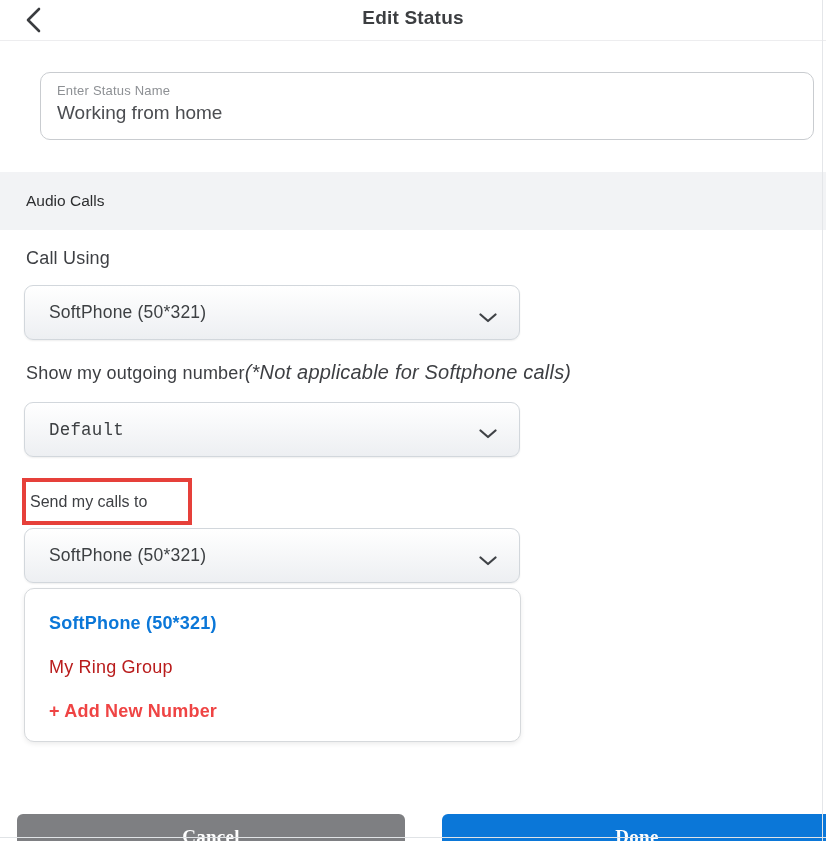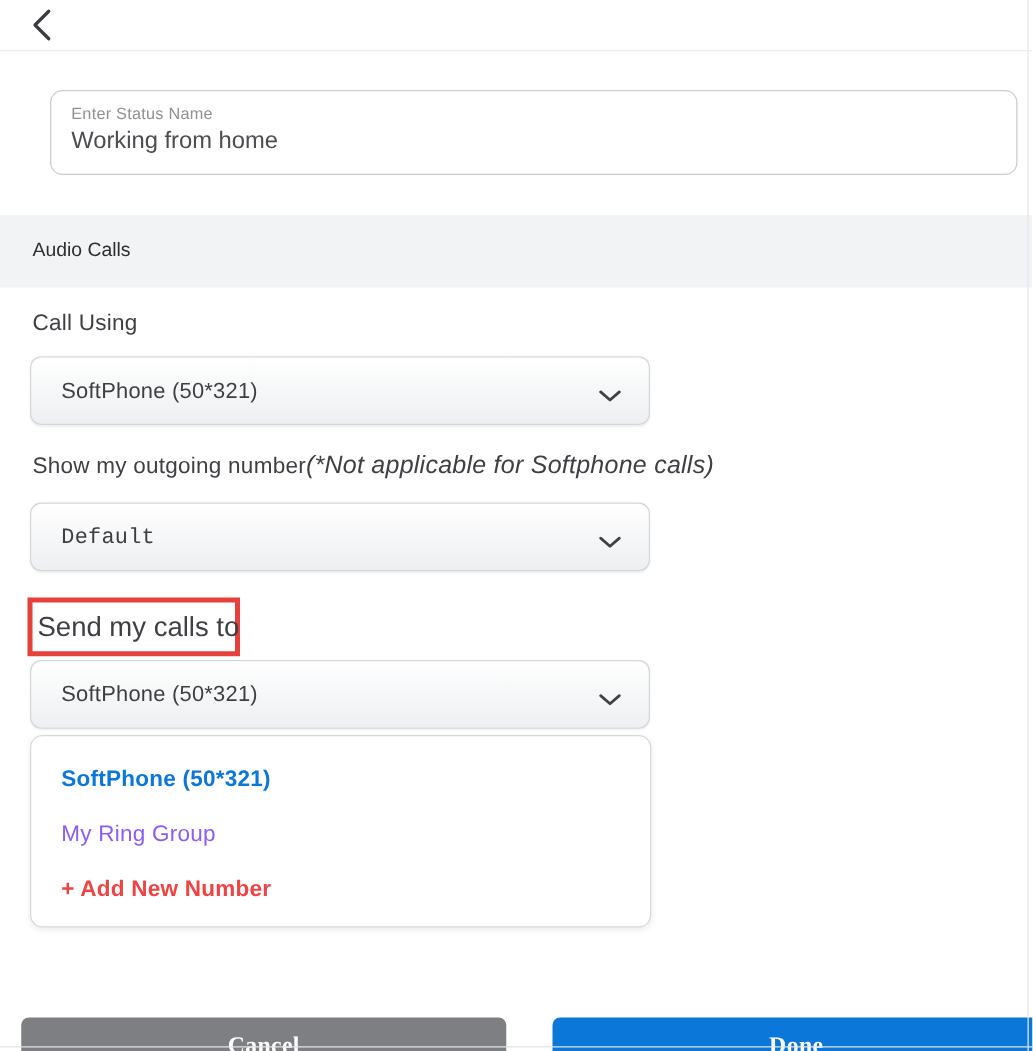--- a/index.html
+++ b/index.html
@@ -68,35 +68,35 @@
   }
   .dropdown .dd-value { font-size:17.5px; color:#3d4043; padding-left:24px; letter-spacing:0.2px; }
   .dropdown .dd-chevron { position:absolute; right:22px; top:50%; margin-top:-4px; }
 
   
   .red-annotation {
     position:absolute; left:22px; top:478px; width:170px; height:47px;
     border:4px solid #e6403a;
     display:flex; align-items:center;
   }
-  .red-annotation .ann-label { font-size:22px; color:#3d3f43; padding-left:4px; white-space:nowrap; }
+  .red-annotation .ann-label { font-size:16px; color:#3d3f43; padding-left:4px; white-space:nowrap; }
 
   
   .option-menu {
     position:absolute; left:24px; top:588px; width:497px; height:154px;
     background:#fff; border:1px solid #d6d9dc; border-radius:10px;
     box-shadow:0 2px 5px rgba(0,0,0,0.08);
     padding-top:12px; overflow:hidden;
   }
   .option-item {
     height:44px; display:flex; align-items:center;
     padding-left:24px; font-size:18px; cursor:pointer; letter-spacing:0.2px;
   }
   .option-item.selected { color:#0b77d8; font-weight:700; }
-  .option-item.default  { color:#8b5cf6; font-weight:400; }
+  .option-item.default  { color:#b91c1c; font-weight:400; }
   .option-item.action   { color:#ef4444; font-weight:700; }
 
   
   .clipped-label {
     position:absolute; left:26px; top:744px; width:300px; height:16px;
     overflow:hidden;
   }
   .clipped-label span { font-size:18px; color:#3d3f43; letter-spacing:0.2px; }
 
   
@@ -114,20 +114,21 @@
 <div class="screen">
 
   <div class="header">
     <button class="back-btn" aria-label="Back">
       <span>
         <svg width="22" height="28" viewBox="0 0 22 28">
           <polyline points="16,3 5,14 16,25" fill="none" stroke="#3a3c3f" stroke-width="2.6" stroke-linecap="round" stroke-linejoin="round"></polyline>
         </svg>
       </span>
     </button>
+    <div class="header-title">Edit Status</div>
   </div>
 
   <div class="status-card">
     <label class="field-label">Enter Status Name</label>
     <input type="text" value="Working from home" style="">
   </div>
 
   <div class="section-band">
     <div class="band-title">Audio Calls</div>
   </div>

